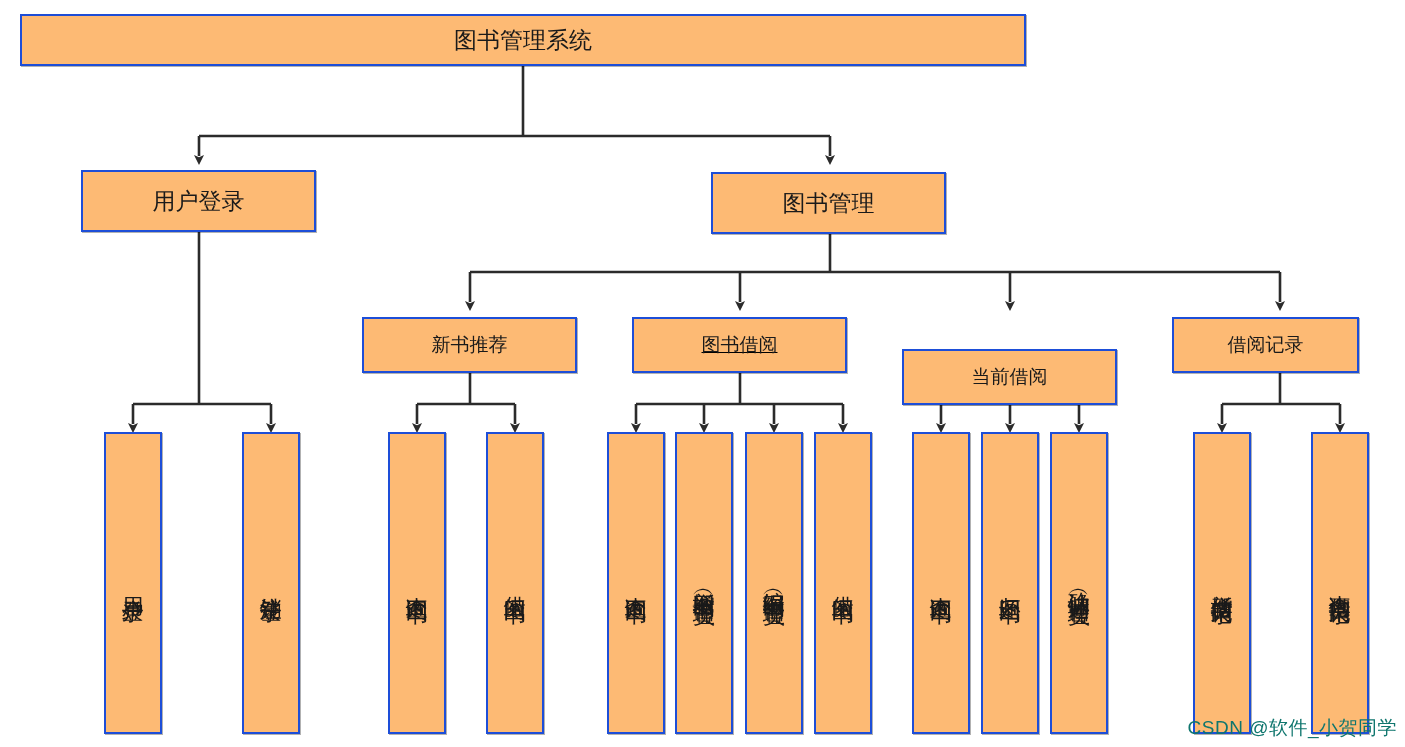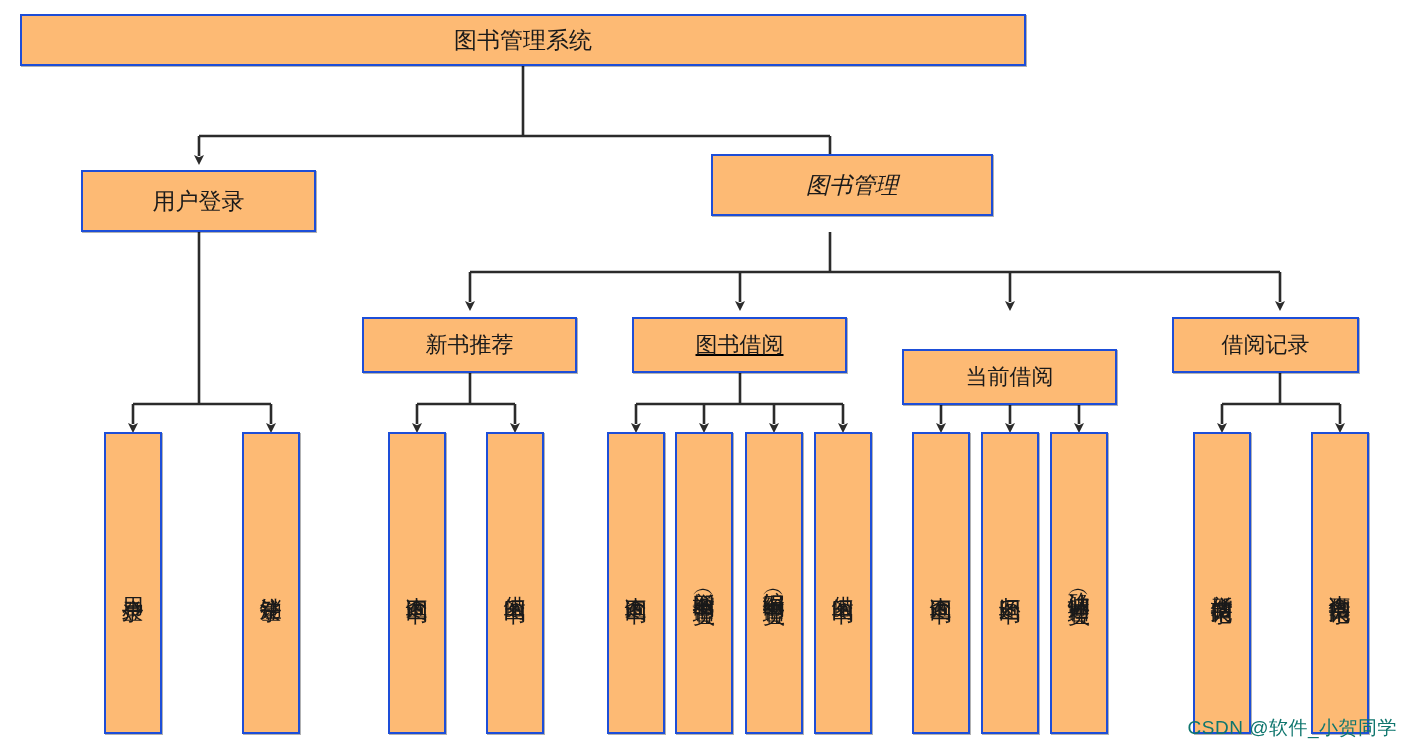--- a/index.html
+++ b/index.html
@@ -39,21 +39,21 @@
   .node-label {
     color: #1a1a1a;
     white-space: nowrap;
     line-height: 1.15;
   }
   .node.root .node-label,
   .node.level2 .node-label {
     font-size: 23px;
   }
   .node.level3 .node-label {
-    font-size: 22px;
+    font-size: 19px;
   }
   .node.leaf {
     align-items: center;
     justify-content: center;
   }
   .node.leaf .node-label {
     writing-mode: vertical-rl;
     text-orientation: upright;
     font-size: 22px;
     letter-spacing: 2px;
@@ -127,21 +127,21 @@
     </g>
   </svg>
 
   <div class="node root" style="left:20px; top:14px; width:1006px; height:52px;">
     <span class="node-label">图书管理系统</span>
   </div>
 
   <div class="node level2" style="left:81px; top:170px; width:235px; height:62px;">
     <span class="node-label">用户登录</span>
   </div>
-  <div class="node level2" style="left:711px; top:154px; width:282px; height:62px;font-style:italic;">
+  <div class="node level2" style="left:711px; top:172px; width:235px; height:62px;">
     <span class="node-label">图书管理</span>
   </div>
 
   <div class="node level3" style="left:362px; top:317px; width:215px; height:56px;">
     <span class="node-label">新书推荐</span>
   </div>
   <div class="node level3" style="left:632px; top:317px; width:215px; height:56px;text-decoration:underline;">
     <span class="node-label">图书借阅</span>
   </div>
   <div class="node level3" style="left:902px; top:317px; width:215px; height:56px;margin-top:32px;">

